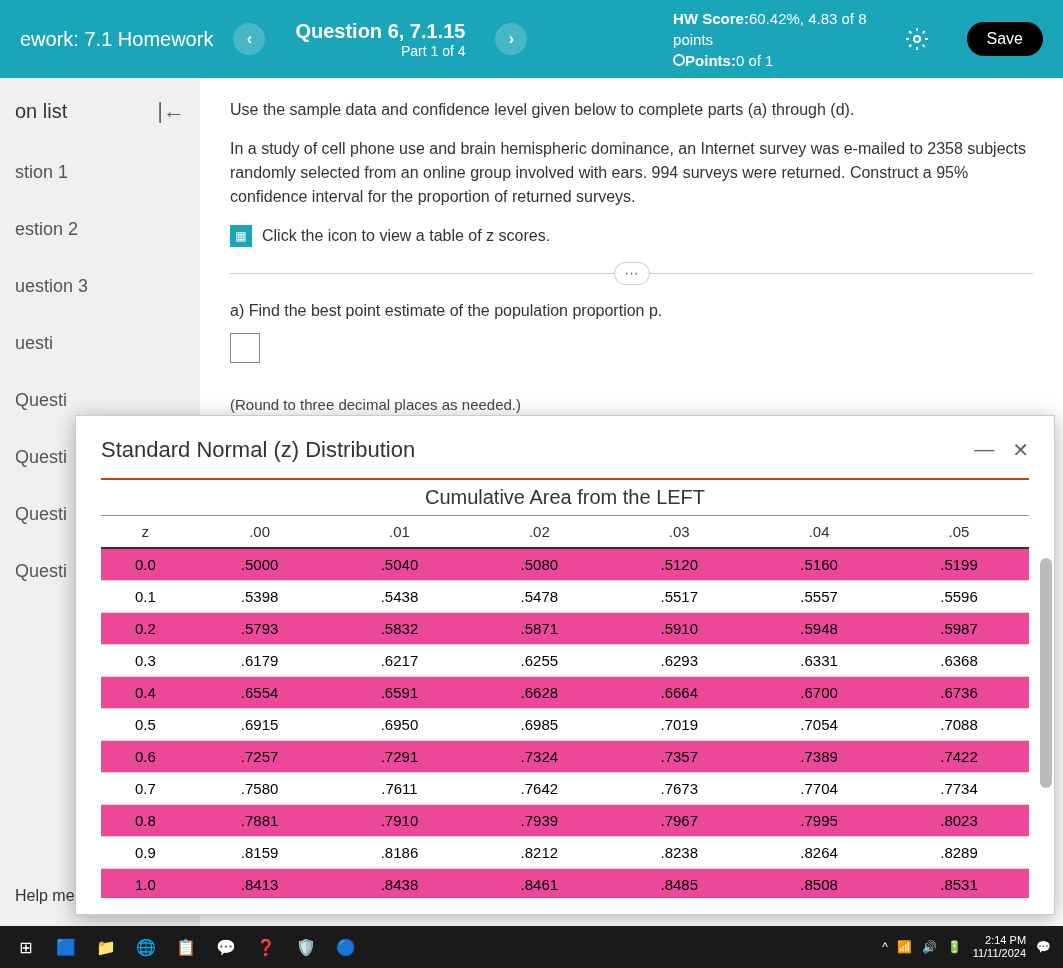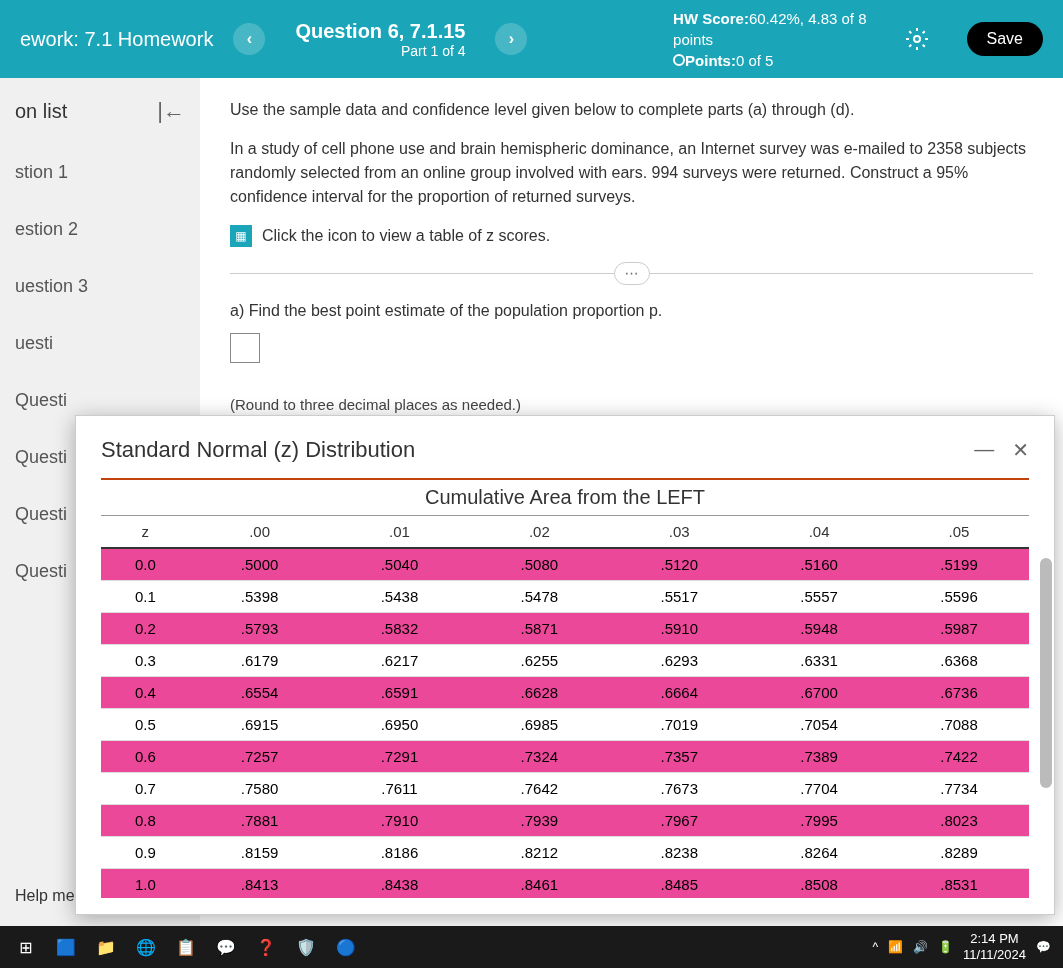--- a/index.html
+++ b/index.html
@@ -38,21 +38,21 @@
 .table-title{text-align:center;font-size:20px;color:#333;border-top:2px solid #c2410c;border-bottom:1px solid #999;padding:6px 0}
 .ztable{width:100%;border-collapse:collapse;font-size:15px}
 .ztable th,.ztable td{padding:7px 4px;text-align:center;border-bottom:1px solid #ddd}
 .ztable th{font-weight:normal;color:#333;border-bottom:2px solid #333}
 .ztable tr.odd td{background:#ec4899}
 .ztable td:first-child{font-weight:normal}
 .scroll-ind{position:absolute;right:2px;top:90px;width:12px;height:230px;background:#bbb;border-radius:6px}
 .taskbar{position:absolute;bottom:0;left:0;right:0;height:42px;background:#1a1a1a;display:flex;align-items:center;padding:0 12px;color:#fff;font-size:12px;gap:12px}
 .tb-icon{width:28px;height:28px;display:flex;align-items:center;justify-content:center;font-size:16px}
 .tb-right{margin-left:auto;display:flex;align-items:center;gap:10px}
-.tb-time{text-align:center;line-height:1.2;font-size:13px}
+.tb-time{text-align:right;line-height:1.2;font-size:11px}
 .circle-icon{width:12px;height:12px;border:2px solid #fff;border-radius:50%;display:inline-block}
 </style>
 </head>
 <body>
 
 <div class="header">
   <div class="hw-title">ework: 7.1 Homework</div>
   <div class="nav-btn">‹</div>
   <div class="q-info">
     <div class="q-title">Question 6, 7.1.15</div>
@@ -61,21 +61,21 @@
   <div class="nav-btn">›</div>
   <div class="score-area">
     <div class="score-line">
         <b>HW Score:</b> 
         <span>60.42%, 4.83 of 8</span>
       </div>
     <div>points</div>
     <div class="score-line">
         <span class="circle-icon"></span> 
         <b>Points:</b> 
-        <span>0 of 5</span>
+        <span>0 of 1</span>
       </div>
   </div>
   <div class="gear">
     <svg width="24" height="24" viewBox="0 0 24 24" fill="none" stroke="#fff" stroke-width="2">
         <circle cx="12" cy="12" r="3"></circle>
         <path d="M12 1v3m0 16v3M4.2 4.2l2.1 2.1m11.4 11.4l2.1 2.1M1 12h3m16 0h3M4.2 19.8l2.1-2.1m11.4-11.4l2.1-2.1"></path>
       </svg>
   </div>
   <div class="save-btn">Save</div>
 </div>

